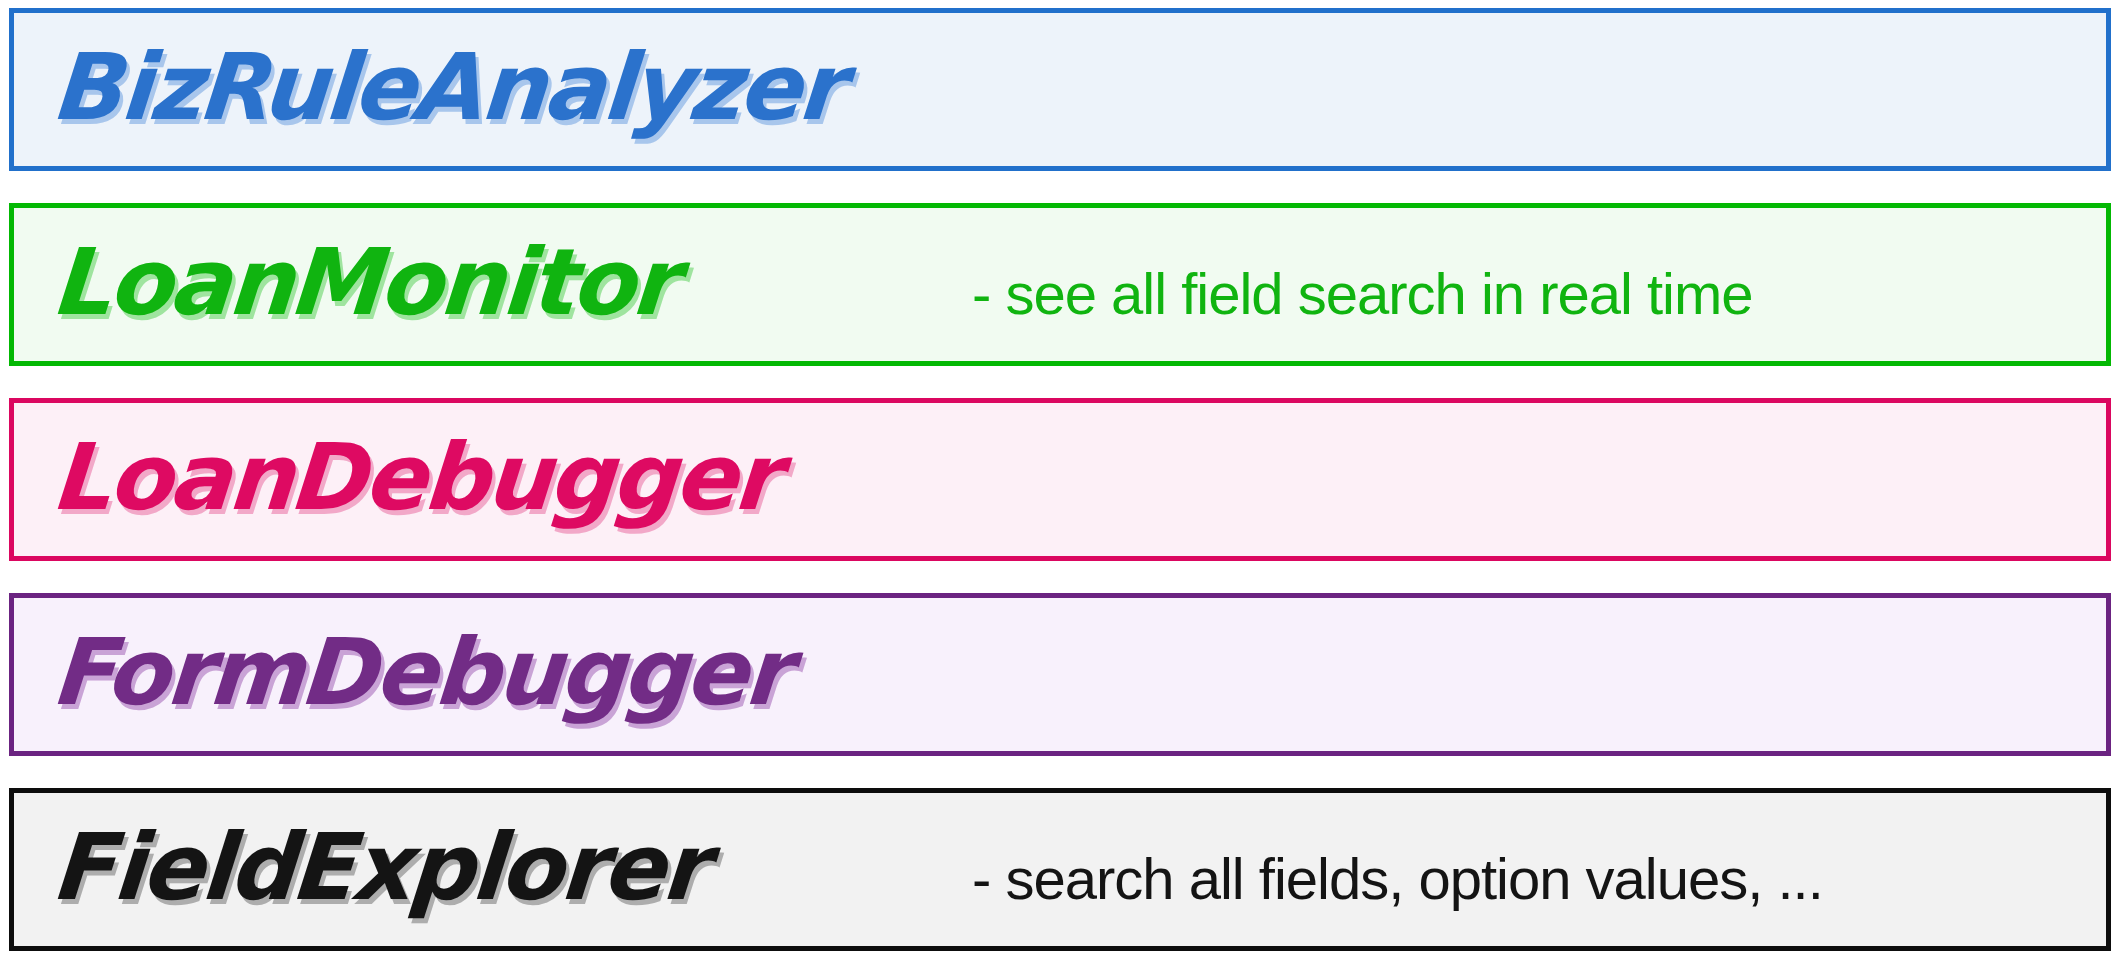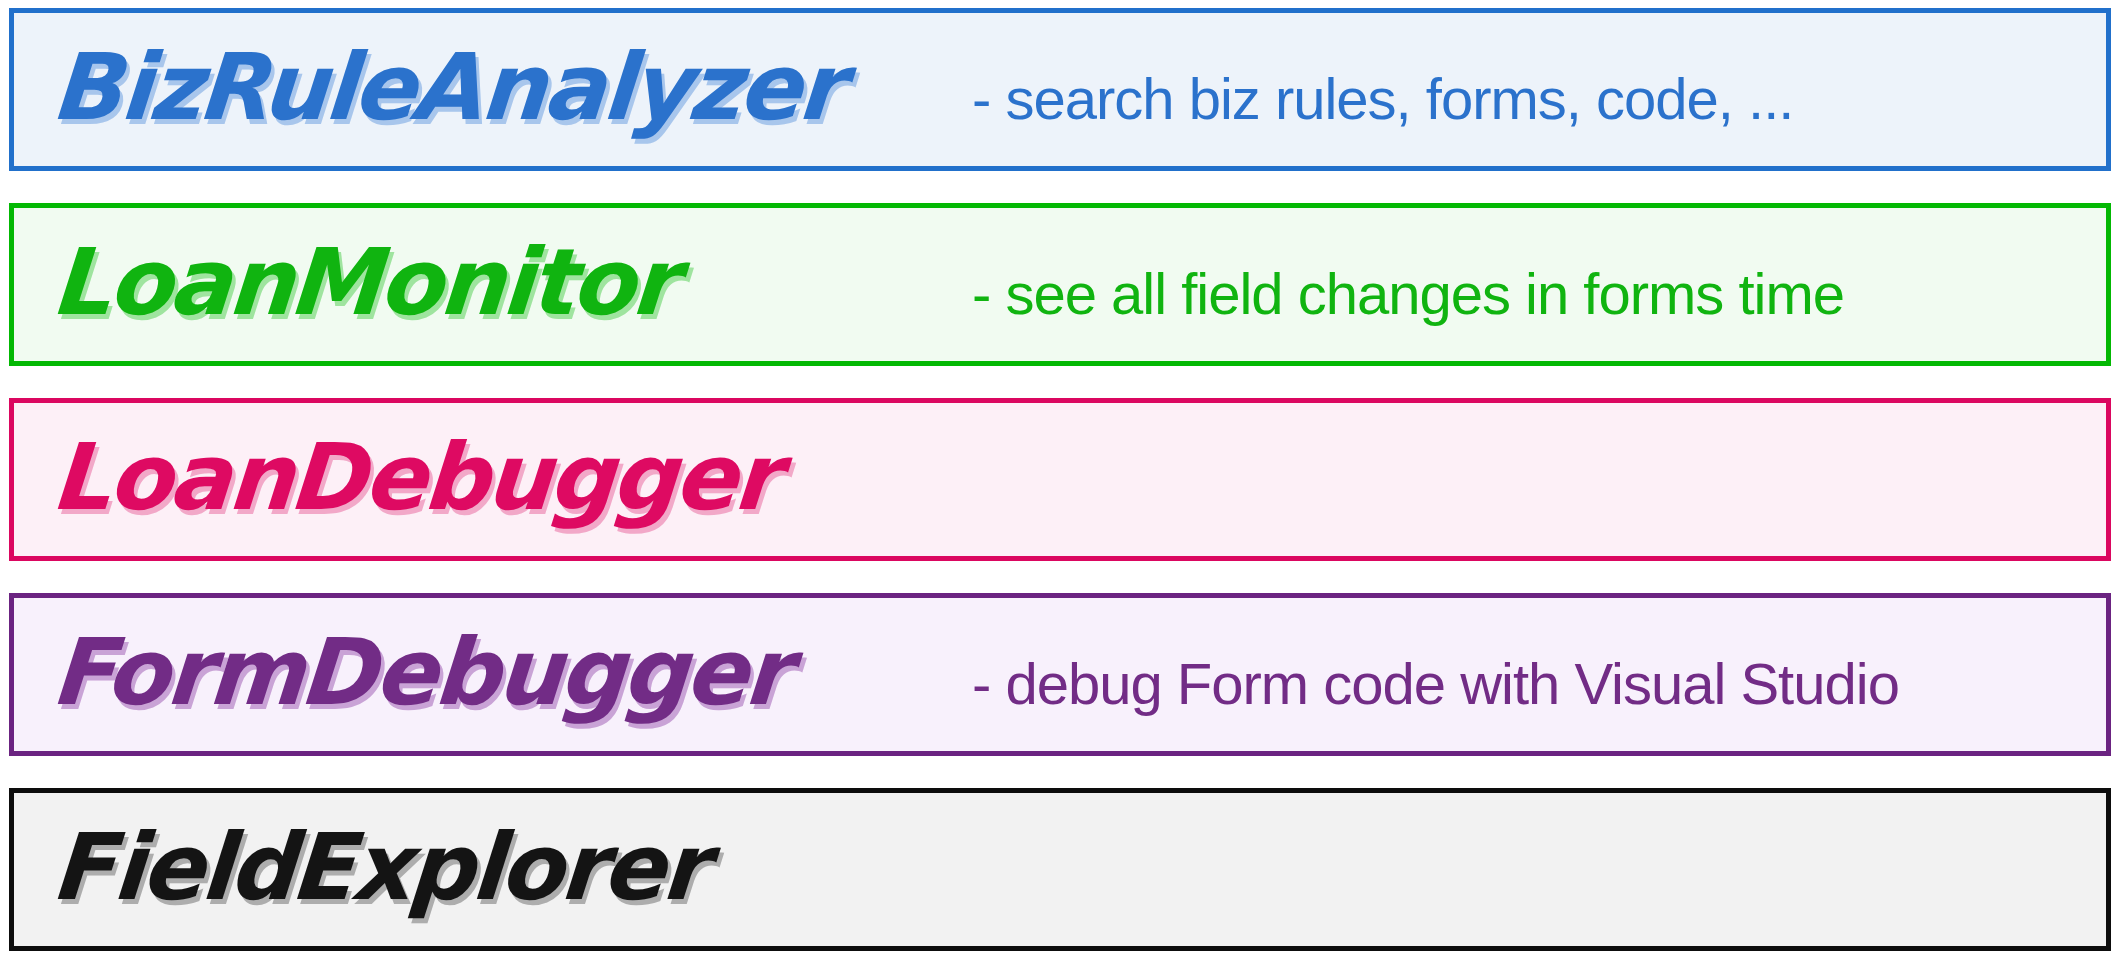--- a/index.html
+++ b/index.html
@@ -61,42 +61,41 @@
 </style>
 </head>
 <body>
 
 <div class="page">
 
   <section class="banner" style="--border: #2170CB; --bg: #EDF3FA; --text: #2B72CC; --shadow: #A8C6EC;">
     <h1 class="tool-title">
       <span class="skew">BizRuleAnalyzer</span>
     </h1>
-    <p class="tool-desc">- search biz rules, forms, code, ...</p>
   </section>
 
   <section class="banner" style="--border: #03B803; --bg: #F1FBF1; --text: #10B410; --shadow: #9FE49F;">
     <h1 class="tool-title">
       <span class="skew">LoanMonitor</span>
     </h1>
-    <p class="tool-desc">- see all field changes in forms time</p>
+    <p class="tool-desc">- see all field search in real time</p>
   </section>
 
   <section class="banner" style="--border: #DB0760; --bg: #FDF0F7; --text: #DE0A62; --shadow: #F2A8C8;">
     <h1 class="tool-title">
       <span class="skew">LoanDebugger</span>
     </h1>
   </section>
 
   <section class="banner" style="--border: #6B2381; --bg: #F8F1FC; --text: #722C86; --shadow: #C9A3D6;">
     <h1 class="tool-title">
       <span class="skew">FormDebugger</span>
     </h1>
-    <p class="tool-desc">- debug Form code with Visual Studio</p>
   </section>
 
   <section class="banner" style="--border: #0D0D0D; --bg: #F2F2F2; --text: #141414; --shadow: #ADADAD;">
     <h1 class="tool-title">
       <span class="skew">FieldExplorer</span>
     </h1>
+    <p class="tool-desc">- search all fields, option values, ...</p>
   </section>
 
 </div>
 
 </body></html>

